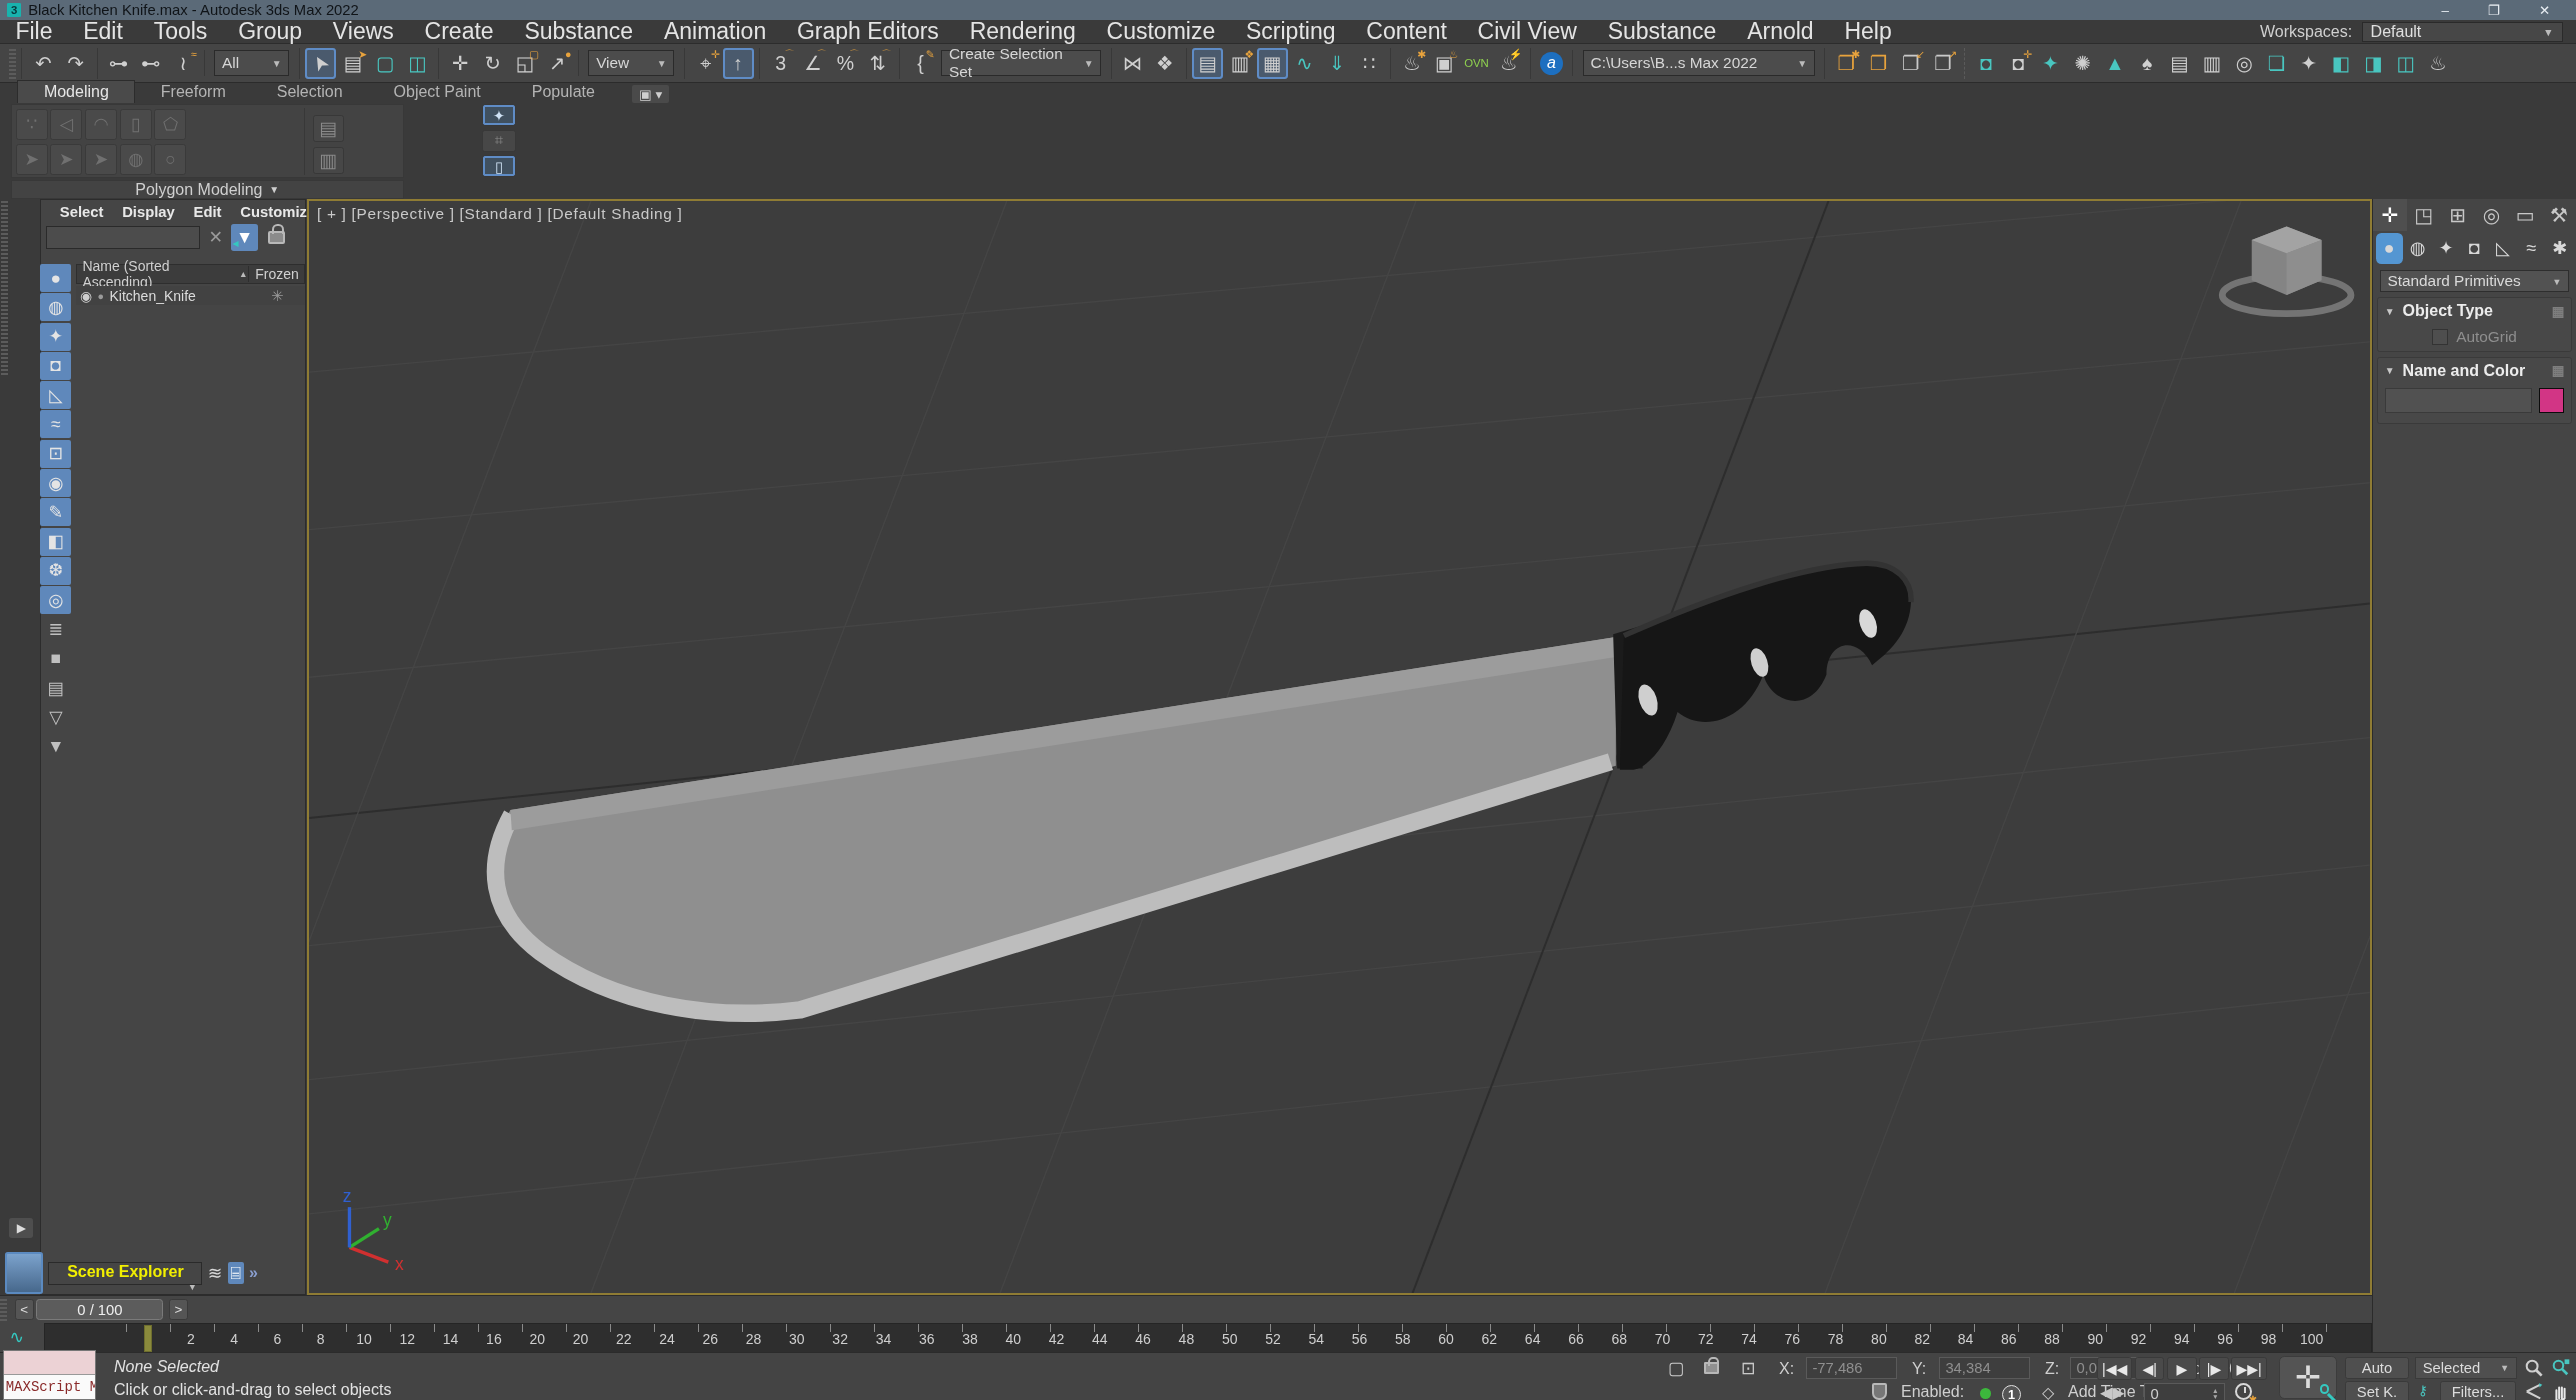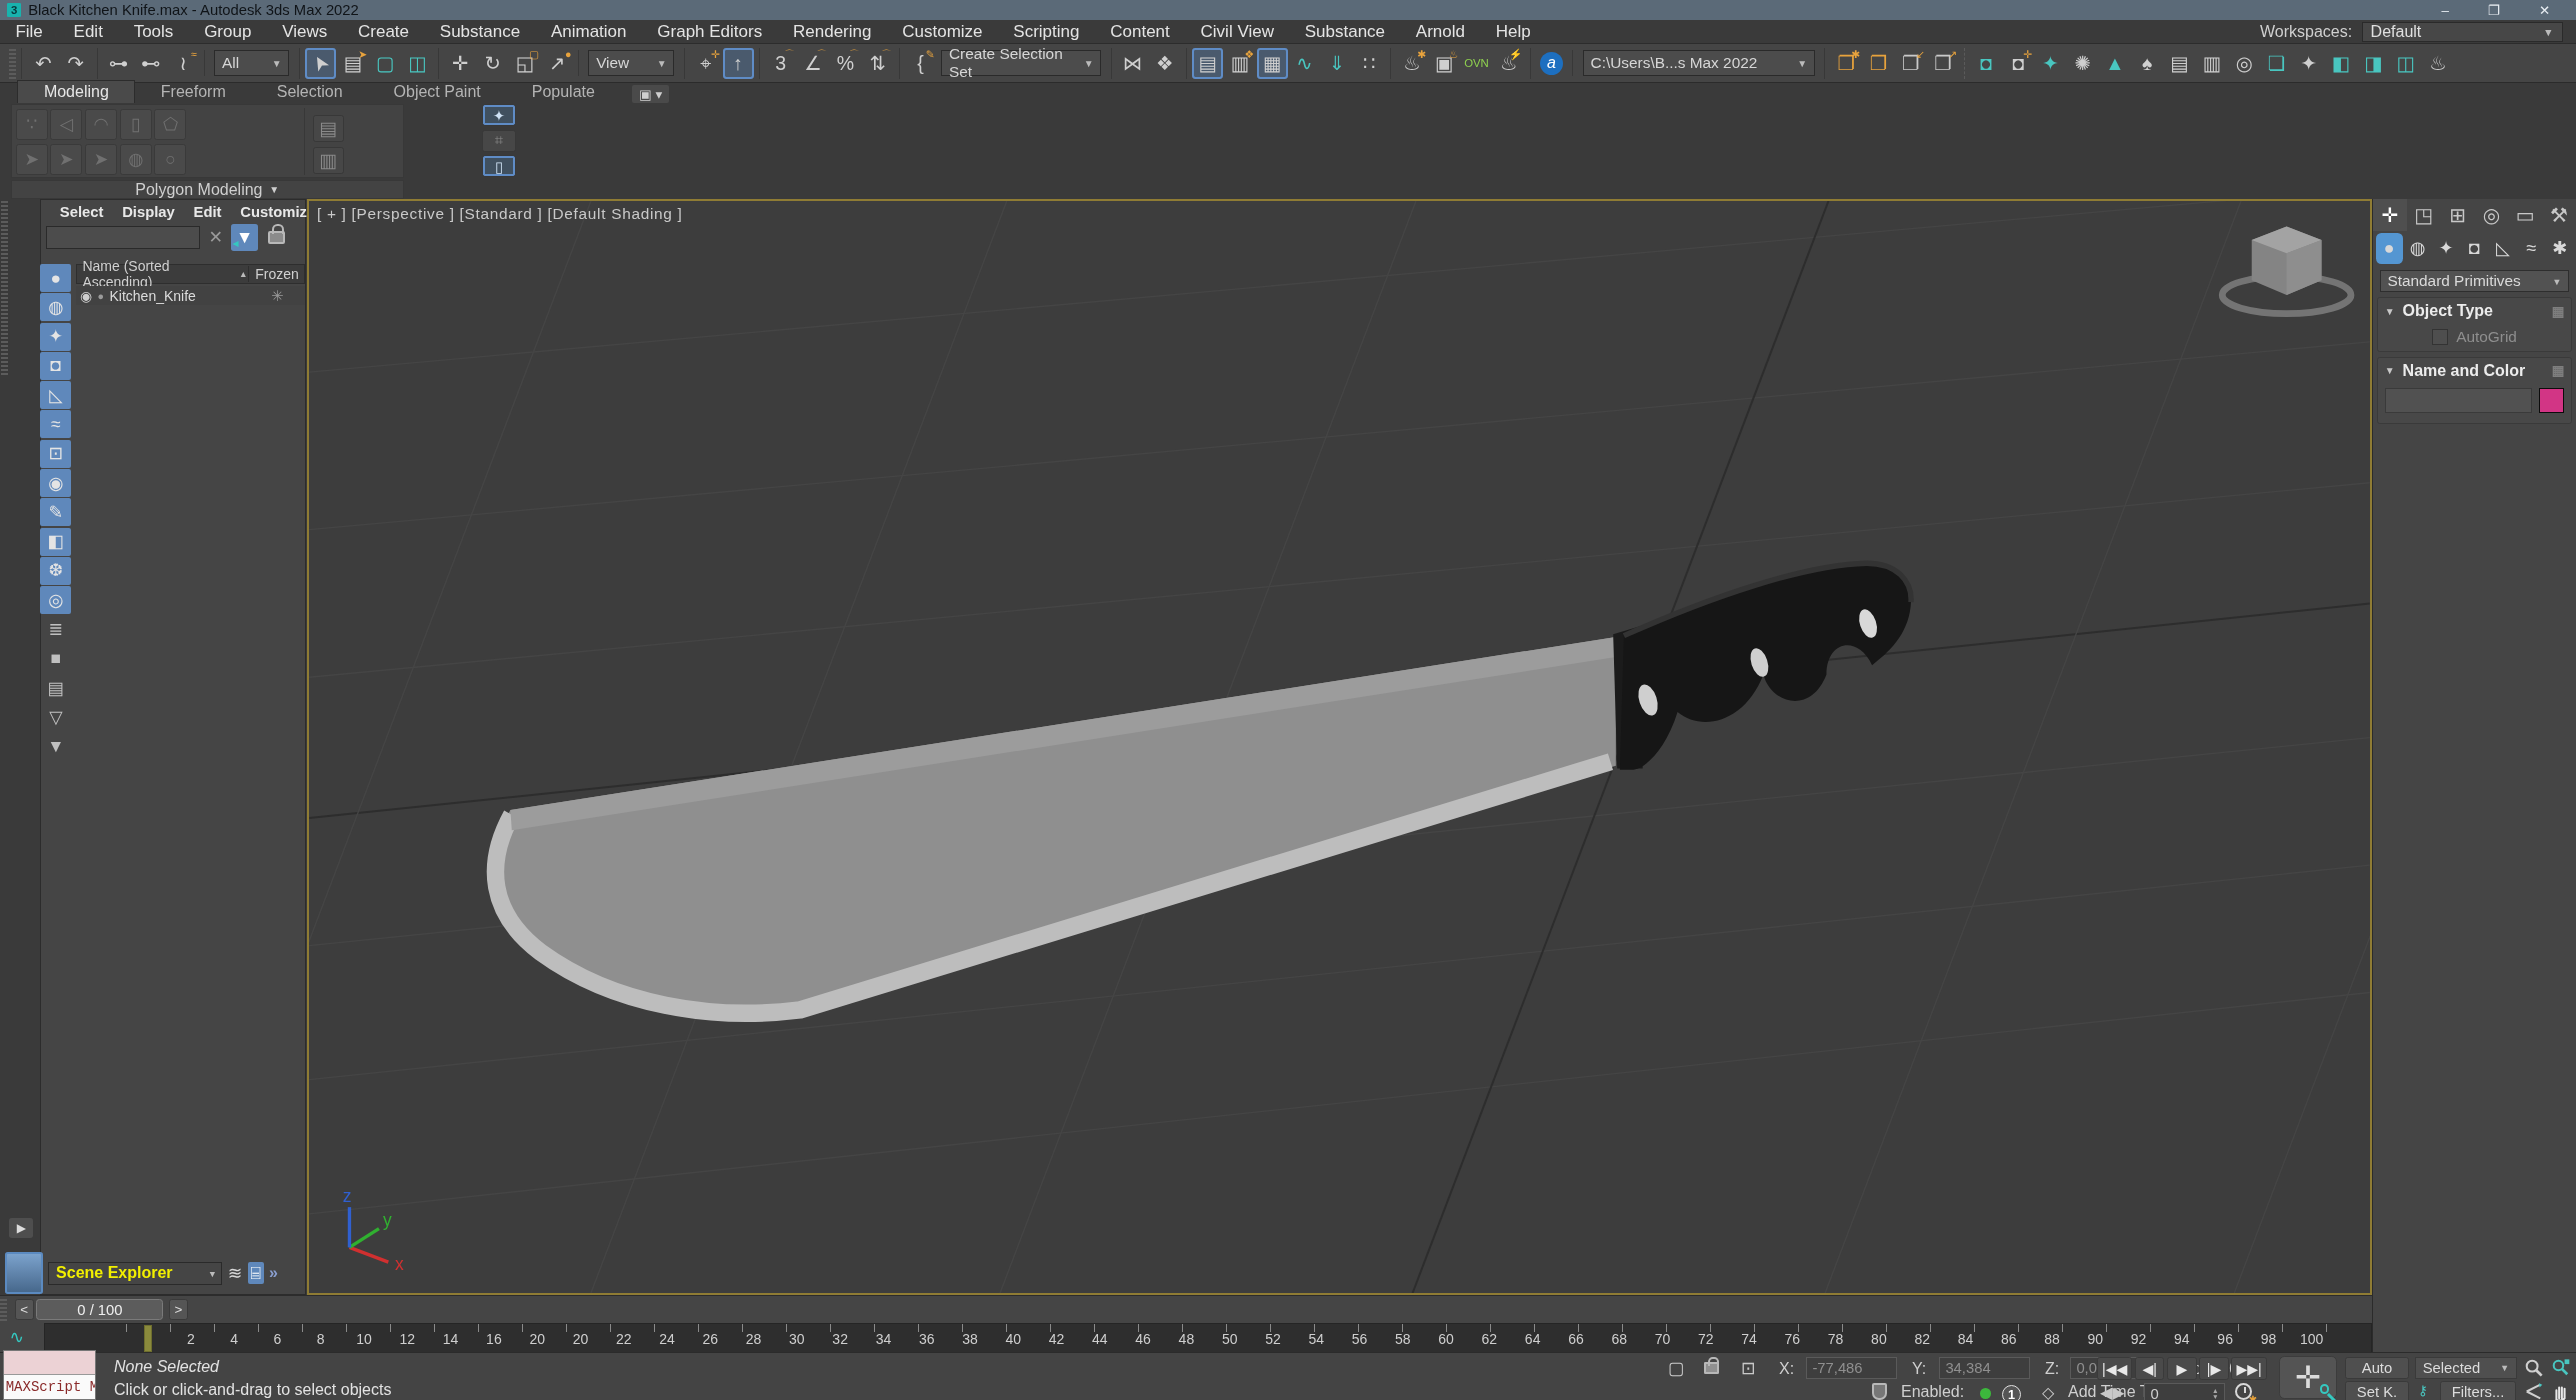--- a/index.html
+++ b/index.html
@@ -9,21 +9,21 @@
 
   
   .titlebar{left:0;top:0;width:2576px;height:20px;background:#5b6a78;display:flex;align-items:center;padding:0 6.7px;gap:6.7px;}
   .logo{width:14.8px;height:14.8px;background:#18b3ae;color:#07393c;font-weight:bold;font-size:11.4px;display:flex;align-items:center;justify-content:center;border-radius:1.3px;}
   .title-text{color:#101418;font-size:14.8px;}
   .win-controls{margin-left:auto;display:flex;gap:39px;padding-right:19px;color:#e8edf2;font-size:13.4px;}
   .win-controls span{cursor:default;}
 
   
   .menubar{left:0;top:20px;width:2576px;height:24px;background:#3a3a3a;display:flex;align-items:center;border-bottom:0.7px solid #2c2c2c;}
-  .menubar .item{padding:0 15.4px;font-size:17px;color:#e4e4e4;}
+  .menubar .item{padding:0 15.4px;font-size:23px;color:#e4e4e4;}
   .workspaces{margin-left:auto;display:flex;align-items:center;gap:9.4px;padding-right:13.4px;font-size:16px;color:#cfcfcf;}
   .ws-dd{width:201px;height:20px;background:#474747;border:0.7px solid #2a2a2a;display:flex;align-items:center;padding:0 8px;font-size:16px;color:#e0e0e0;}
   .ws-dd .arr{margin-left:auto;font-size:10.7px;color:#bbb;}
 
   
   .toolbar{left:0;top:44px;width:2576px;height:39px;background:#454545;border-bottom:0.7px solid #2b2b2b;display:flex;align-items:center;padding-left:9.4px;}
   .grip{width:6.7px;height:31px;background:repeating-linear-gradient(0deg,#5c5c5c 0 2px,transparent 2px 4px);margin-right:5.4px;}
   .tb-group{display:flex;align-items:center;gap:1.3px;padding:0 5.4px;border-left:1.3px solid #383838;}
   .tb-group:first-of-type{border-left:none;}
   .icon{width:31px;height:31px;display:flex;align-items:center;justify-content:center;font-size:19.5px;color:#cfcfcf;position:relative;border-radius:3.4px;}
@@ -61,21 +61,21 @@
   .sx-strip{position:absolute;left:-0.7px;top:64px;width:34px;display:flex;flex-direction:column;gap:1.3px;}
   .s-ic{width:31px;height:28px;display:flex;align-items:center;justify-content:center;font-size:17.4px;color:#e4e4e4;border-radius:2px;}
   .s-ic.hl{background:#5f88bb;}
   .s-ic.dim{color:#c0c0c0;}
   .sx-header{position:absolute;left:35px;top:64px;width:229px;height:20px;background:#3c3c3c;border:0.7px solid #2e2e2e;display:flex;align-items:center;font-size:14px;color:#d0d0d0;padding:0 5.4px;}
   .sx-header .frozen{margin-left:auto;border-left:0.7px solid #2e2e2e;padding-left:6.7px;width:51px;}
   .sx-row{position:absolute;left:35px;top:86px;width:229px;height:19px;background:#424242;display:flex;align-items:center;font-size:14px;color:#dcdcdc;gap:5.4px;padding:0 4px;}
   .sx-row .fz{margin-left:auto;width:47px;text-align:center;color:#9a9a9a;font-size:14.8px;}
   .sx-bottom{position:absolute;left:-36px;top:1051px;width:299px;height:44px;display:flex;align-items:center;gap:5.4px;}
   .panel-btn{width:38px;height:42px;background:linear-gradient(#7ba2cc,#47688c);border:2px solid #5b8ac0;border-radius:2.7px;}
-  .sx-combo{width:174px;height:23px;background:#454545;border:0.7px solid #2a2a2a;display:flex;align-items:center;padding:0 6.7px;color:#f2ef00;font-weight:bold;font-size:16px;}
+  .sx-combo{width:154px;height:23px;background:#454545;border:0.7px solid #2a2a2a;display:flex;align-items:center;padding:0 6.7px;color:#f2ef00;font-weight:bold;font-size:16px;flex-direction:column;}
   .sx-combo .arr{margin-left:auto;color:#bbb;font-size:9.4px;}
   .mini{font-size:17.4px;color:#d8d8d8;}
   .mini.hl{background:#5f88bb;border-radius:2px;padding:0.7px 2.7px;color:#fff;}
   .chev{color:#8a9fd0;font-size:16px;font-weight:bold;}
   .expand-btn{position:absolute;left:9.4px;top:1020px;width:24px;height:20px;background:#4e4e4e;border-radius:2.7px;color:#ddd;font-size:12px;display:flex;align-items:center;justify-content:center;}
 
   
   .viewport{left:307px;top:199px;width:2065px;height:1096px;background:#3d3d3d;border:2px solid #8f7c34;overflow:hidden;}
   .vp-label{position:absolute;left:8px;top:4px;font-size:15.4px;color:#c9c9c9;letter-spacing:0.7px;}
   .vp-svg{position:absolute;left:0;top:0;}

